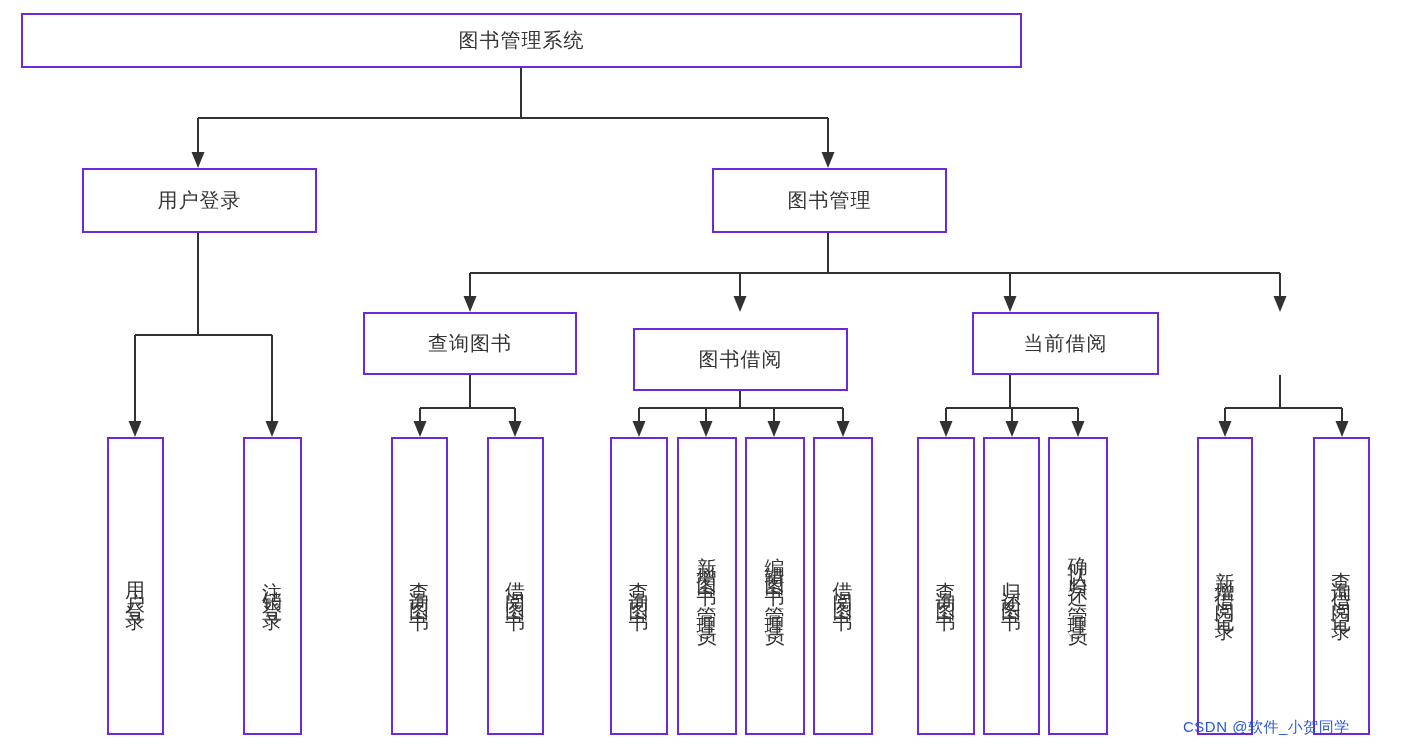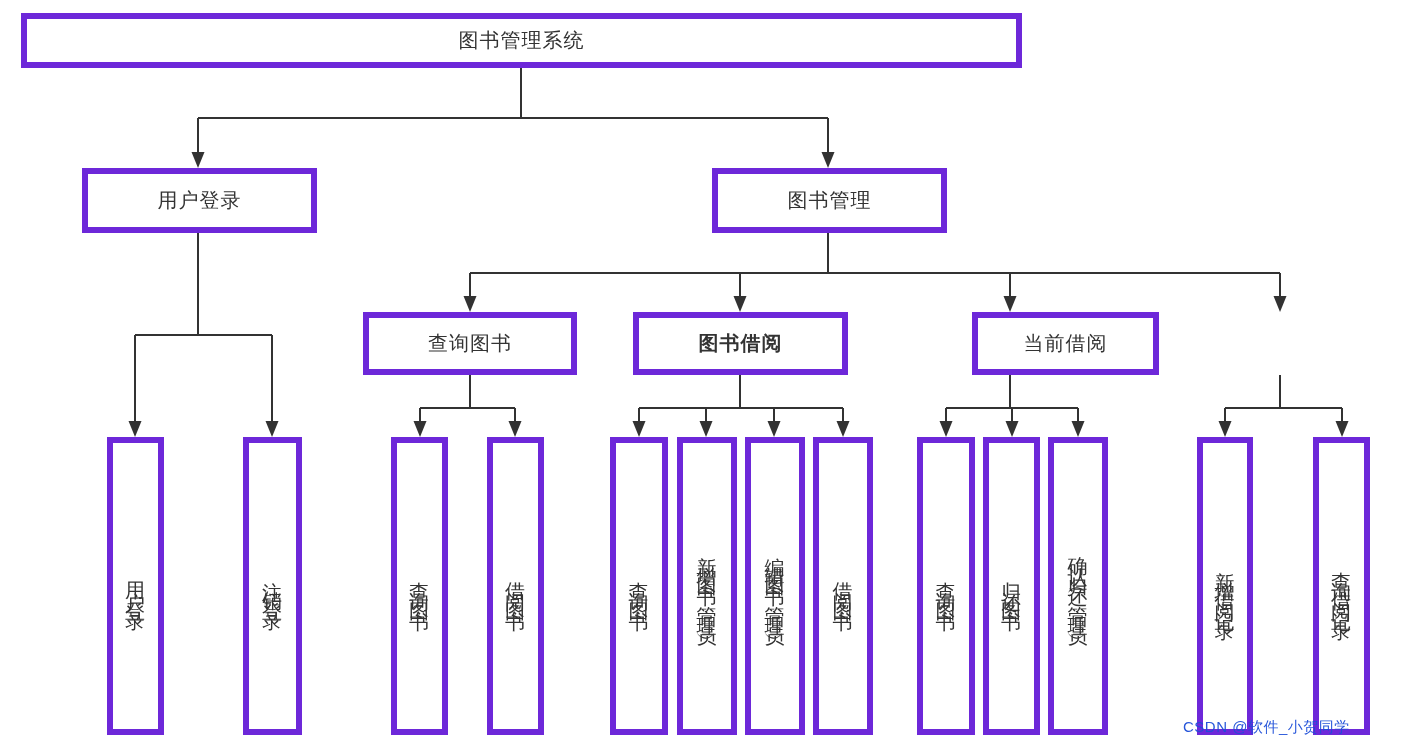--- a/index.html
+++ b/index.html
@@ -14,21 +14,21 @@
   }
   #connectors {
     position: absolute;
     left: 0; top: 0;
     width: 1405px; height: 747px;
     z-index: 1;
   }
   .box {
     position: absolute;
     box-sizing: border-box;
-    border: 6px solid #6d28d9;
+    border: 2px solid #6d28d9;
     background: #ffffff;
     display: flex;
     align-items: center;
     justify-content: center;
     z-index: 2;
   }
   .hlabel {
     font-size: 20px;
     letter-spacing: 1px;
     white-space: nowrap;
@@ -106,21 +106,21 @@
   <div class="box" style="left:82px; top:168px; width:235px; height:65px;">
     <span class="hlabel">用户登录</span>
   </div>
   <div class="box" style="left:712px; top:168px; width:235px; height:65px;align-items:center;">
     <span class="hlabel">图书管理</span>
   </div>
 
   <div class="box" style="left:363px; top:312px; width:214px; height:63px;">
     <span class="hlabel">查询图书</span>
   </div>
-  <div class="box" style="left:633px; top:312px; width:215px; height:63px;font-weight:bold;">
+  <div class="box" style="left:633px; top:328px; width:215px; height:63px;">
     <span class="hlabel">图书借阅</span>
   </div>
   <div class="box" style="left:930px; top:312px; width:187px; height:63px;margin-left:42px;">
     <span class="hlabel">当前借阅</span>
   </div>
 
   <div class="box leaf" style="left:107px; top:437px; width:57px; height:298px;">
     <span class="vlabel">用户登录</span>
   </div>
   <div class="box leaf" style="left:243px; top:437px; width:59px; height:298px;">

